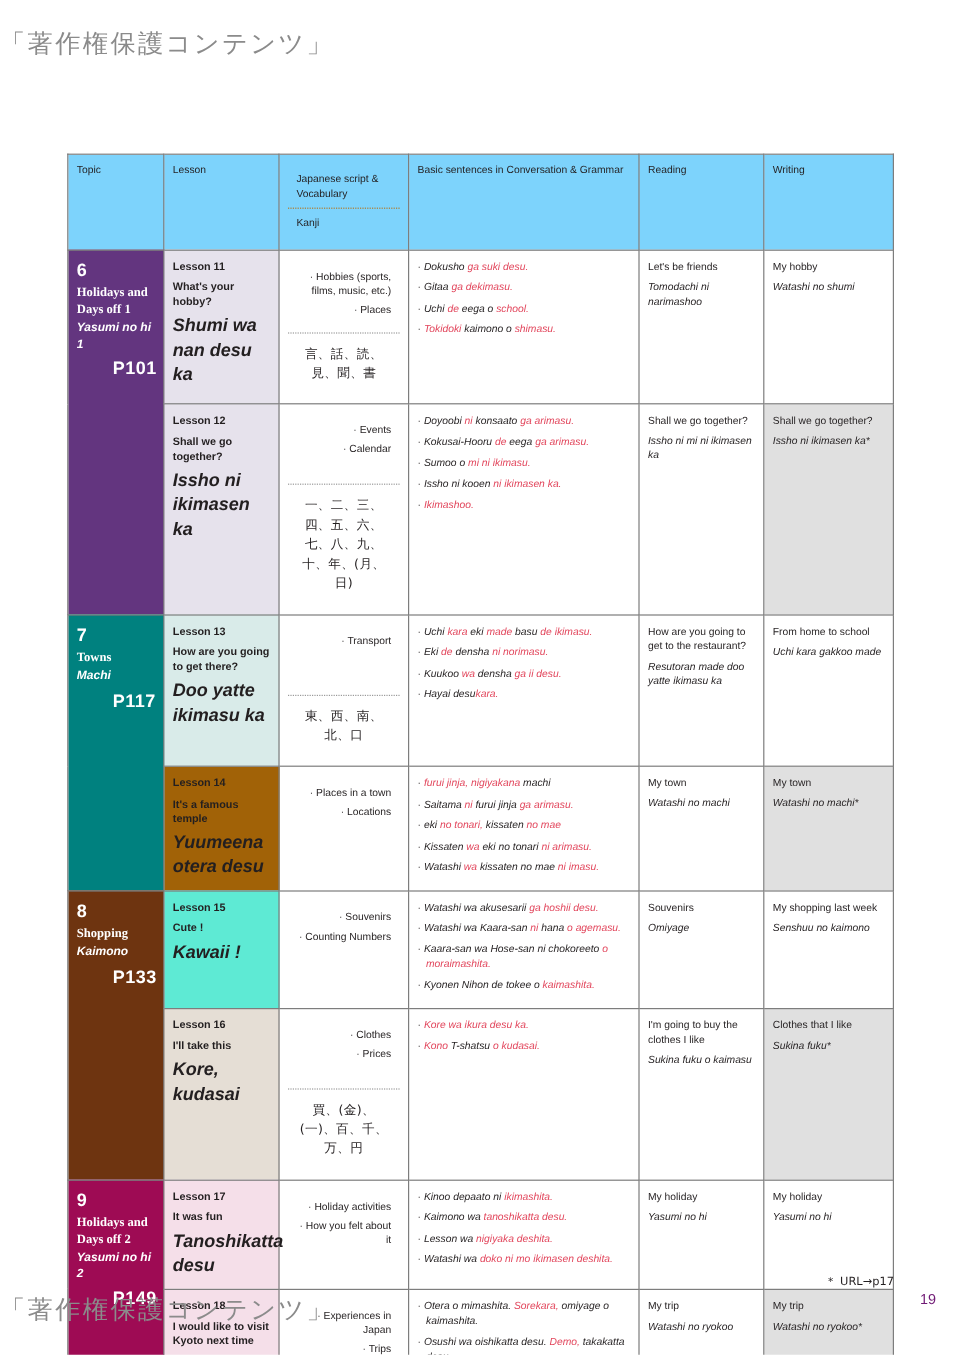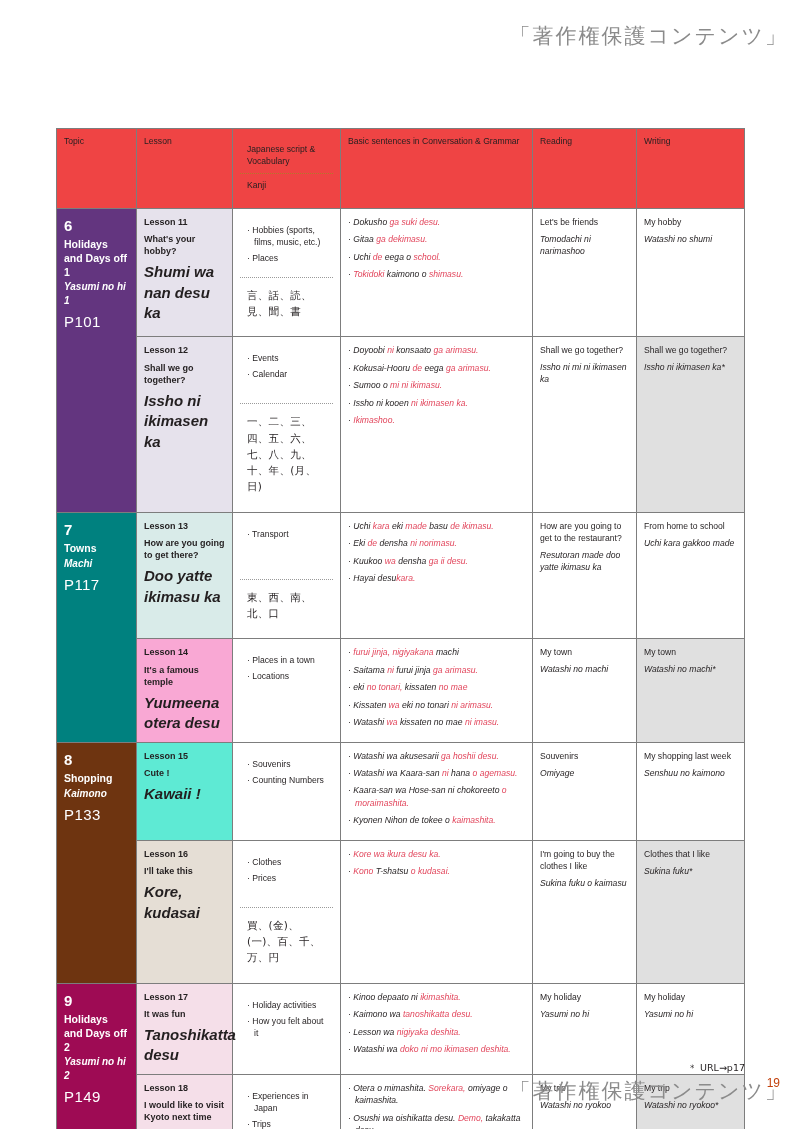--- a/index.html
+++ b/index.html
@@ -14,21 +14,21 @@
     color: #231f20;
     position: relative;
     overflow: hidden;
   }
 
   
   .watermark {
     position: absolute;
     left: 0;
     width: 788px;
-    text-align: right;
+    text-align: left;
     color: #8b8b8b;
     font-size: 21px;
     letter-spacing: 2px;
     font-family: "DejaVu Sans", sans-serif;
   }
   .watermark-top { top: 22px; }
   .watermark-bottom { top: 1077px; }
 
   .url-note {
     position: absolute;
@@ -36,21 +36,21 @@
     top: 1062px;
     font-size: 9.5px;
     color: #231f20;
     font-family: "DejaVu Sans", sans-serif;
   }
   .page-number {
     position: absolute;
     right: 20px;
     top: 1076px;
     font-size: 12px;
-    color: #c2410c;
+    color: #701a75;
   }
 
   
   .table-wrap {
     position: absolute;
     left: 56px;
     top: 128px;
     width: 688px;
   }
   table.syllabus {
@@ -72,21 +72,21 @@
   
   col.c-topic   { width: 80px; }
   col.c-lesson  { width: 96px; }
   col.c-vocab   { width: 108px; }
   col.c-basic   { width: 192px; }
   col.c-reading { width: 104px; }
   col.c-writing { width: 108px; }
 
   
   thead th {
-    background: #ef4444;
+    background: #7dd3fc;
     font-size: 8.6px;
     color: #231f20;
     height: 52px;
     vertical-align: middle;
     padding-top: 6px;
     padding-bottom: 6px;
   }
   th.th-split {
     padding: 0;
   }
@@ -111,34 +111,36 @@
     font-size: 15px;
     font-weight: bold;
     display: block;
     margin-bottom: 2px;
   }
   .topic-name {
     font-size: 10.5px;
     font-weight: bold;
     display: block;
     line-height: 1.3;
+    font-family: Liberation Serif, serif;
   }
   .topic-romaji {
     font-size: 10px;
     font-style: italic;
     font-weight: bold;
     display: block;
     margin-top: 1px;
   }
   .topic-page {
     font-size: 15px;
-    font-weight: normal;
+    font-weight: bold;
     display: block;
     margin-top: 4px;
     letter-spacing: 0.4px;
+    margin-left: 30px;
   }
 
   
   td.lesson { line-height: 1.45; }
   .lesson-no {
     font-weight: bold;
     font-size: 9px;
     display: block;
     margin-bottom: 5px;
   }
@@ -161,28 +163,30 @@
   td.vocab { padding: 0; }
   .vocab-list {
     padding: 8px 7px 9px 7px;
     min-height: 42px;
   }
   .vocab-list div {
     margin-bottom: 4px;
     padding-left: 7px;
     text-indent: -7px;
     line-height: 1.4;
+    text-align: right;
   }
   .kanji-box {
     border-top: 1px dotted #9a9a9a;
     padding: 9px 7px 9px 7px;
     font-family: "DejaVu Sans", sans-serif;
     font-size: 10.5px;
     line-height: 1.55;
     letter-spacing: 0.3px;
+    text-align: center;
   }
 
   
   .sentence {
     margin-bottom: 5px;
     padding-left: 7px;
     text-indent: -7px;
     font-style: italic;
     line-height: 1.45;
   }
@@ -321,21 +325,21 @@
           <td class="reading">
             <span class="rw-title">How are you going to get to the restaurant?</span>
             <span class="rw-romaji">Resutoran made doo yatte ikimasu ka</span>
           </td>
           <td class="writing">
             <span class="rw-title">From home to school</span>
             <span class="rw-romaji">Uchi kara gakkoo made</span>
           </td>
         </tr>
         <tr>
-          <td class="lesson" style="background: #f9a8d4;">
+          <td class="lesson" style="background: #a16207;">
             <span class="lesson-no">Lesson 14</span>
             <span class="lesson-title">It's a famous temple</span>
             <span class="lesson-romaji">Yuumeena otera desu</span>
           </td>
           <td class="vocab">
             <div class="vocab-list">
               <div>· Places in a town</div>
               <div>· Locations</div>
             </div>
           </td>

